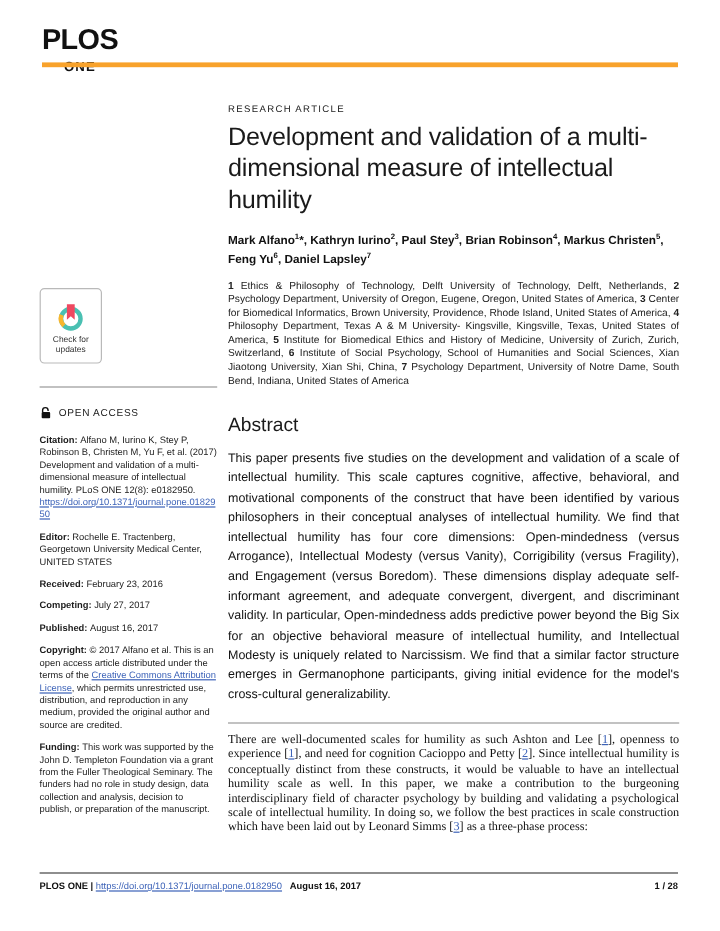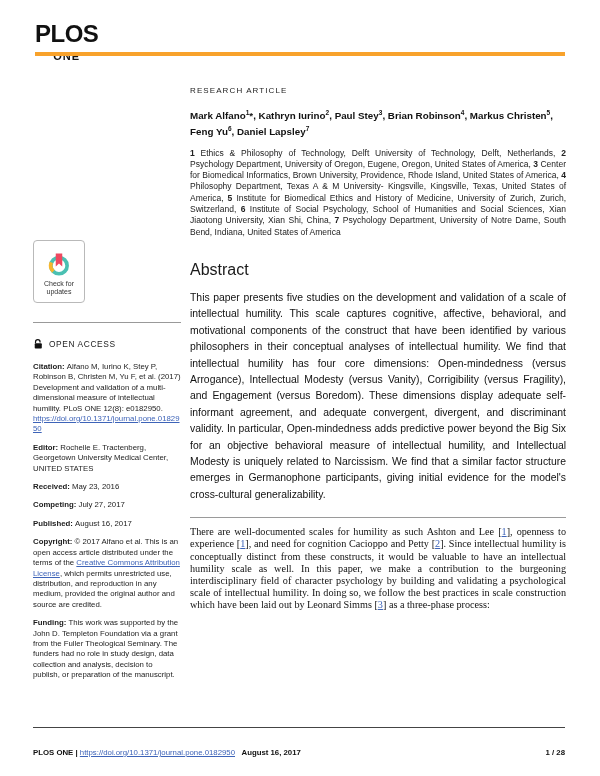--- a/index.html
+++ b/index.html
@@ -44,21 +44,21 @@
   .affiliations { margin-top:9px; font-size:8.5px; line-height:11.3px; color:#222; text-align:justify; }
   .email-line { margin-top:9px; font-size:8.5px; }
   .email-star { color:#111; margin-right:2px; }
   .abstract-h { margin-top:23px; font-size:16px; font-weight:400; color:#1a1a1a; }
   .abstract-b { margin-top:11px; font-size:10.4px; line-height:16.4px; text-align:justify; color:#111; }
   .rule { border:none; border-top:1px solid #9a9a9a; margin-top:14px; }
   .intro-h { margin-top:41px; font-size:12.5px; font-weight:bold; color:#111; }
   .intro-b { margin-top:8px; font-family:"Liberation Serif", serif; font-size:10.2px; line-height:12.2px; text-align:justify; color:#111; }
 
   
-  .footer { position:absolute; left:33px; top:727px; width:532px; border-top:1px solid #444; padding-top:20px;
+  .footer { position:absolute; left:33px; top:727px; width:532px; border-top:1px solid #444; padding-top:6px;
             display:flex; justify-content:space-between; font-size:7.8px; color:#111; }
   .footer .left strong { font-weight:bold; }
   .footer .page-num { font-weight:bold; }
 </style>
 </head>
 <body>
 
 <div class="page">
 
   <div class="masthead">
@@ -98,29 +98,30 @@
     <div class="oa-row">
       <svg viewBox="0 0 14 14">
         <path d="M3.2 6.2 V4.4 a2.9 2.9 0 0 1 5.8 0 V5" fill="none" stroke="#111" stroke-width="1.5"></path>
         <rect x="2.2" y="6.2" width="9" height="6.6" rx="1" fill="#111"></rect>
       </svg>
       <span class="oa-label">OPEN ACCESS</span>
     </div>
 
     <p class="sb-entry"><strong>Citation: </strong><span>Alfano M, Iurino K, Stey P, Robinson B, Christen M, Yu F, et al. (2017) Development and validation of a multi-dimensional measure of intellectual humility. PLoS ONE 12(8): e0182950. </span><a class="lnk" href="#">https://doi.org/10.1371/journal.pone.0182950</a></p>
     <p class="sb-entry"><strong>Editor: </strong><span>Rochelle E. Tractenberg, Georgetown University Medical Center, UNITED STATES</span></p>
-    <p class="sb-entry"><strong>Received: </strong><span>May 23, 2016</span></p>
+    <p class="sb-entry"><strong>Received: </strong><span>February 23, 2016</span></p>
     <p class="sb-entry"><strong>Competing: </strong><span>July 27, 2017</span></p>
     <p class="sb-entry"><strong>Published: </strong><span>August 16, 2017</span></p>
     <p class="sb-entry"><strong>Copyright: </strong><span>© 2017 Alfano et al. This is an open access article distributed under the terms of the </span><a class="lnk" href="#">Creative Commons Attribution License</a><span>, which permits unrestricted use, distribution, and reproduction in any medium, provided the original author and source are credited.</span></p>
     <p class="sb-entry"><strong>Funding: </strong><span>This work was supported by the John D. Templeton Foundation via a grant from the Fuller Theological Seminary. The funders had no role in study design, data collection and analysis, decision to publish, or preparation of the manuscript.</span></p>
   </div>
 
   <div class="main">
     <div class="kicker">RESEARCH ARTICLE</div>
+    <h1 class="title">Development and validation of a multi-dimensional measure of intellectual humility</h1>
     <p class="authors"><span>Mark Alfano</span><sup>1</sup><span>*, Kathryn Iurino</span><sup>2</sup><span>, Paul Stey</span><sup>3</sup><span>, Brian Robinson</span><sup>4</sup><span>, Markus Christen</span><sup>5</sup><span>, Feng Yu</span><sup>6</sup><span>, Daniel Lapsley</span><sup>7</sup></p>
     <p class="affiliations"><strong>1 </strong><span>Ethics &amp; Philosophy of Technology, Delft University of Technology, Delft, Netherlands, </span><strong>2 </strong><span>Psychology Department, University of Oregon, Eugene, Oregon, United States of America, </span><strong>3 </strong><span>Center for Biomedical Informatics, Brown University, Providence, Rhode Island, United States of America, </span><strong>4 </strong><span>Philosophy Department, Texas A &amp; M University- Kingsville, Kingsville, Texas, United States of America, </span><strong>5 </strong><span>Institute for Biomedical Ethics and History of Medicine, University of Zurich, Zurich, Switzerland, </span><strong>6 </strong><span>Institute of Social Psychology, School of Humanities and Social Sciences, Xian Jiaotong University, Xian Shi, China, </span><strong>7 </strong><span>Psychology Department, University of Notre Dame, South Bend, Indiana, United States of America</span></p>
 
     <h2 class="abstract-h">Abstract</h2>
     <p class="abstract-b">This paper presents five studies on the development and validation of a scale of intellectual humility. This scale captures cognitive, affective, behavioral, and motivational components of the construct that have been identified by various philosophers in their conceptual analyses of intellectual humility. We find that intellectual humility has four core dimensions: Open-mindedness (versus Arrogance), Intellectual Modesty (versus Vanity), Corrigibility (versus Fragility), and Engagement (versus Boredom). These dimensions display adequate self-informant agreement, and adequate convergent, divergent, and discriminant validity. In particular, Open-mindedness adds predictive power beyond the Big Six for an objective behavioral measure of intellectual humility, and Intellectual Modesty is uniquely related to Narcissism. We find that a similar factor structure emerges in Germanophone participants, giving initial evidence for the model's cross-cultural generalizability.</p>
     <hr class="rule">
 
     <p class="intro-b"><span>There are well-documented scales for humility as such Ashton and Lee [</span><a class="lnk" href="#">1</a><span>], openness to experience [</span><a class="lnk" href="#">1</a><span>], and need for cognition Cacioppo and Petty [</span><a class="lnk" href="#">2</a><span>]. Since intellectual humility is conceptually distinct from these constructs, it would be valuable to have an intellectual humility scale as well. In this paper, we make a contribution to the burgeoning interdisciplinary field of character psychology by building and validating a psychological scale of intellectual humility. In doing so, we follow the best practices in scale construction which have been laid out by Leonard Simms [</span><a class="lnk" href="#">3</a><span>] as a three-phase process:</span></p>
 
   </div>

